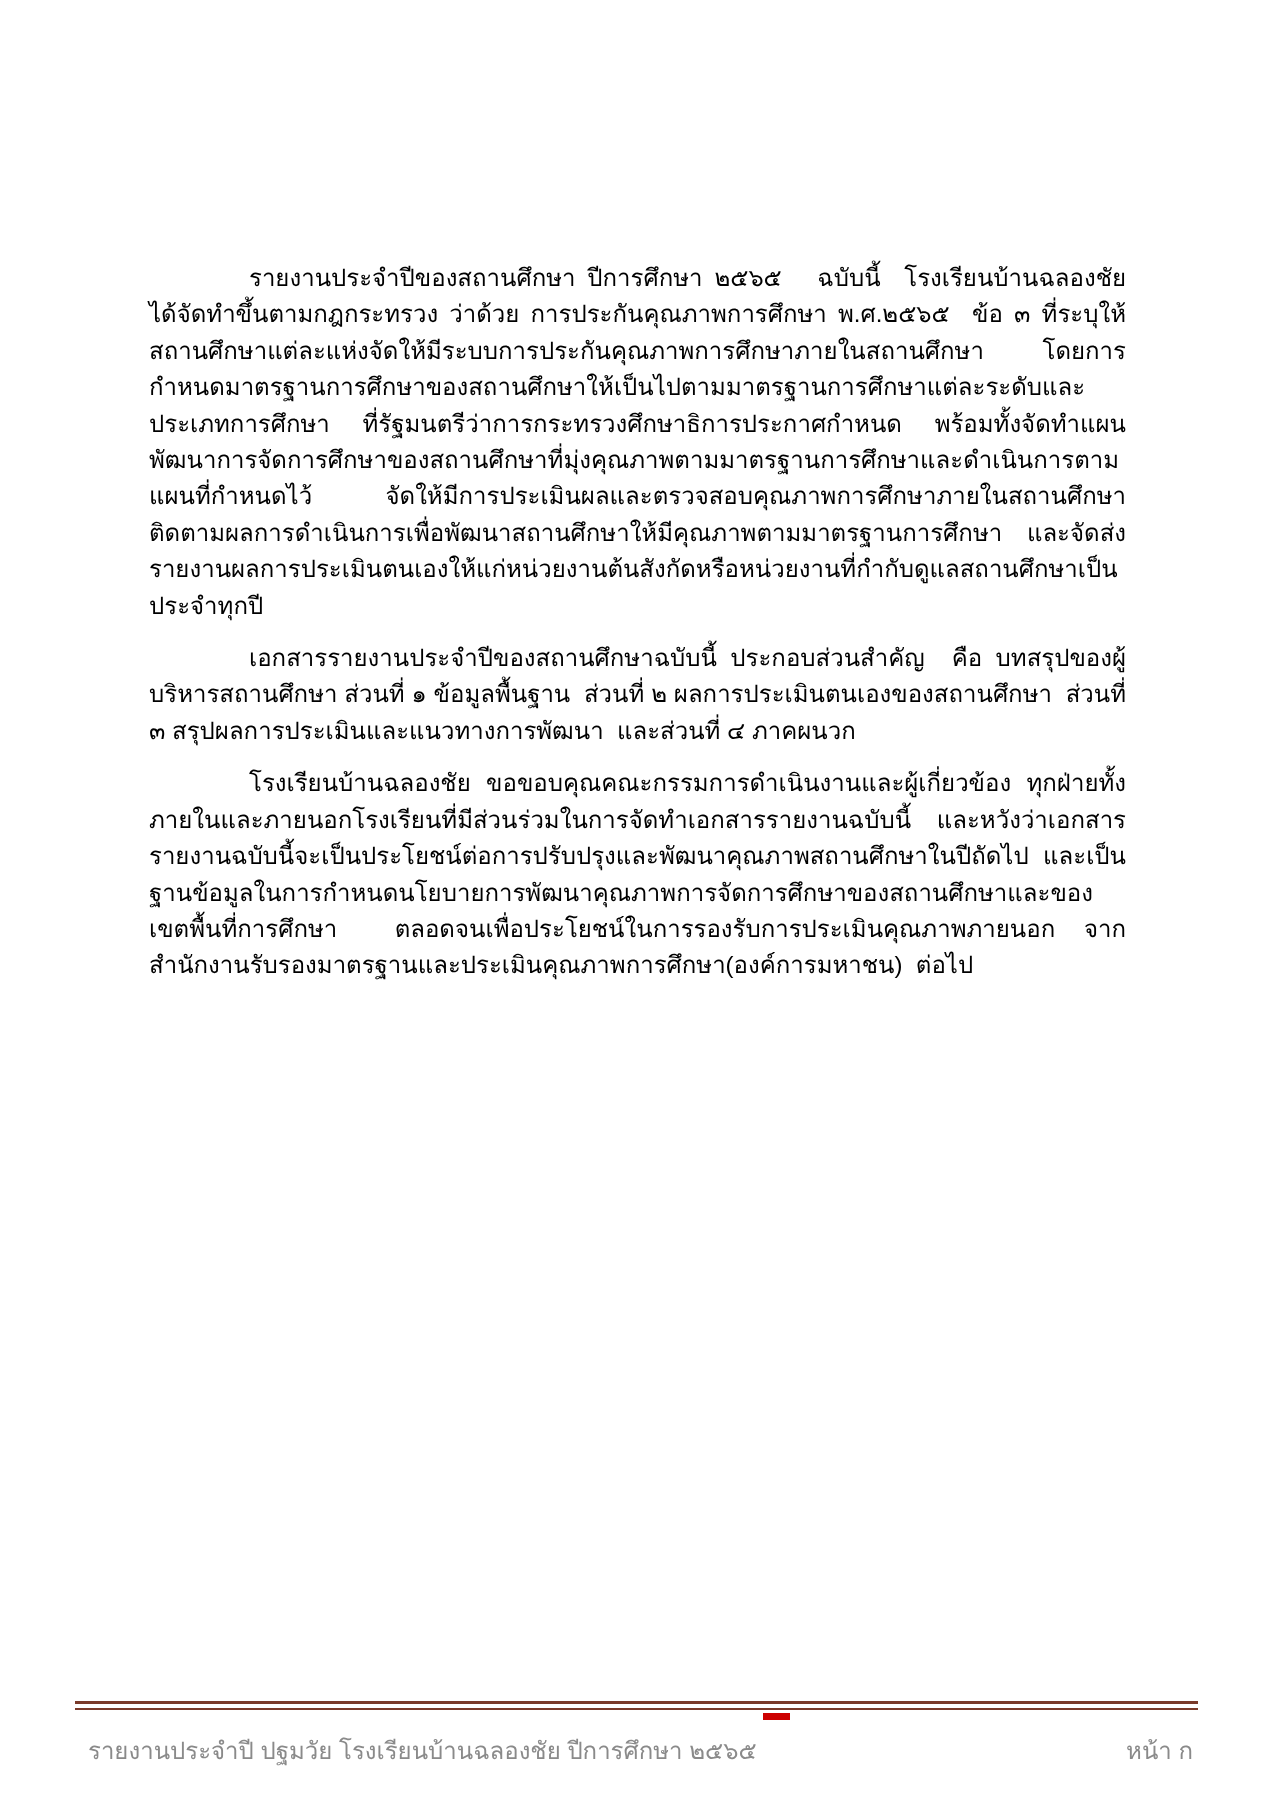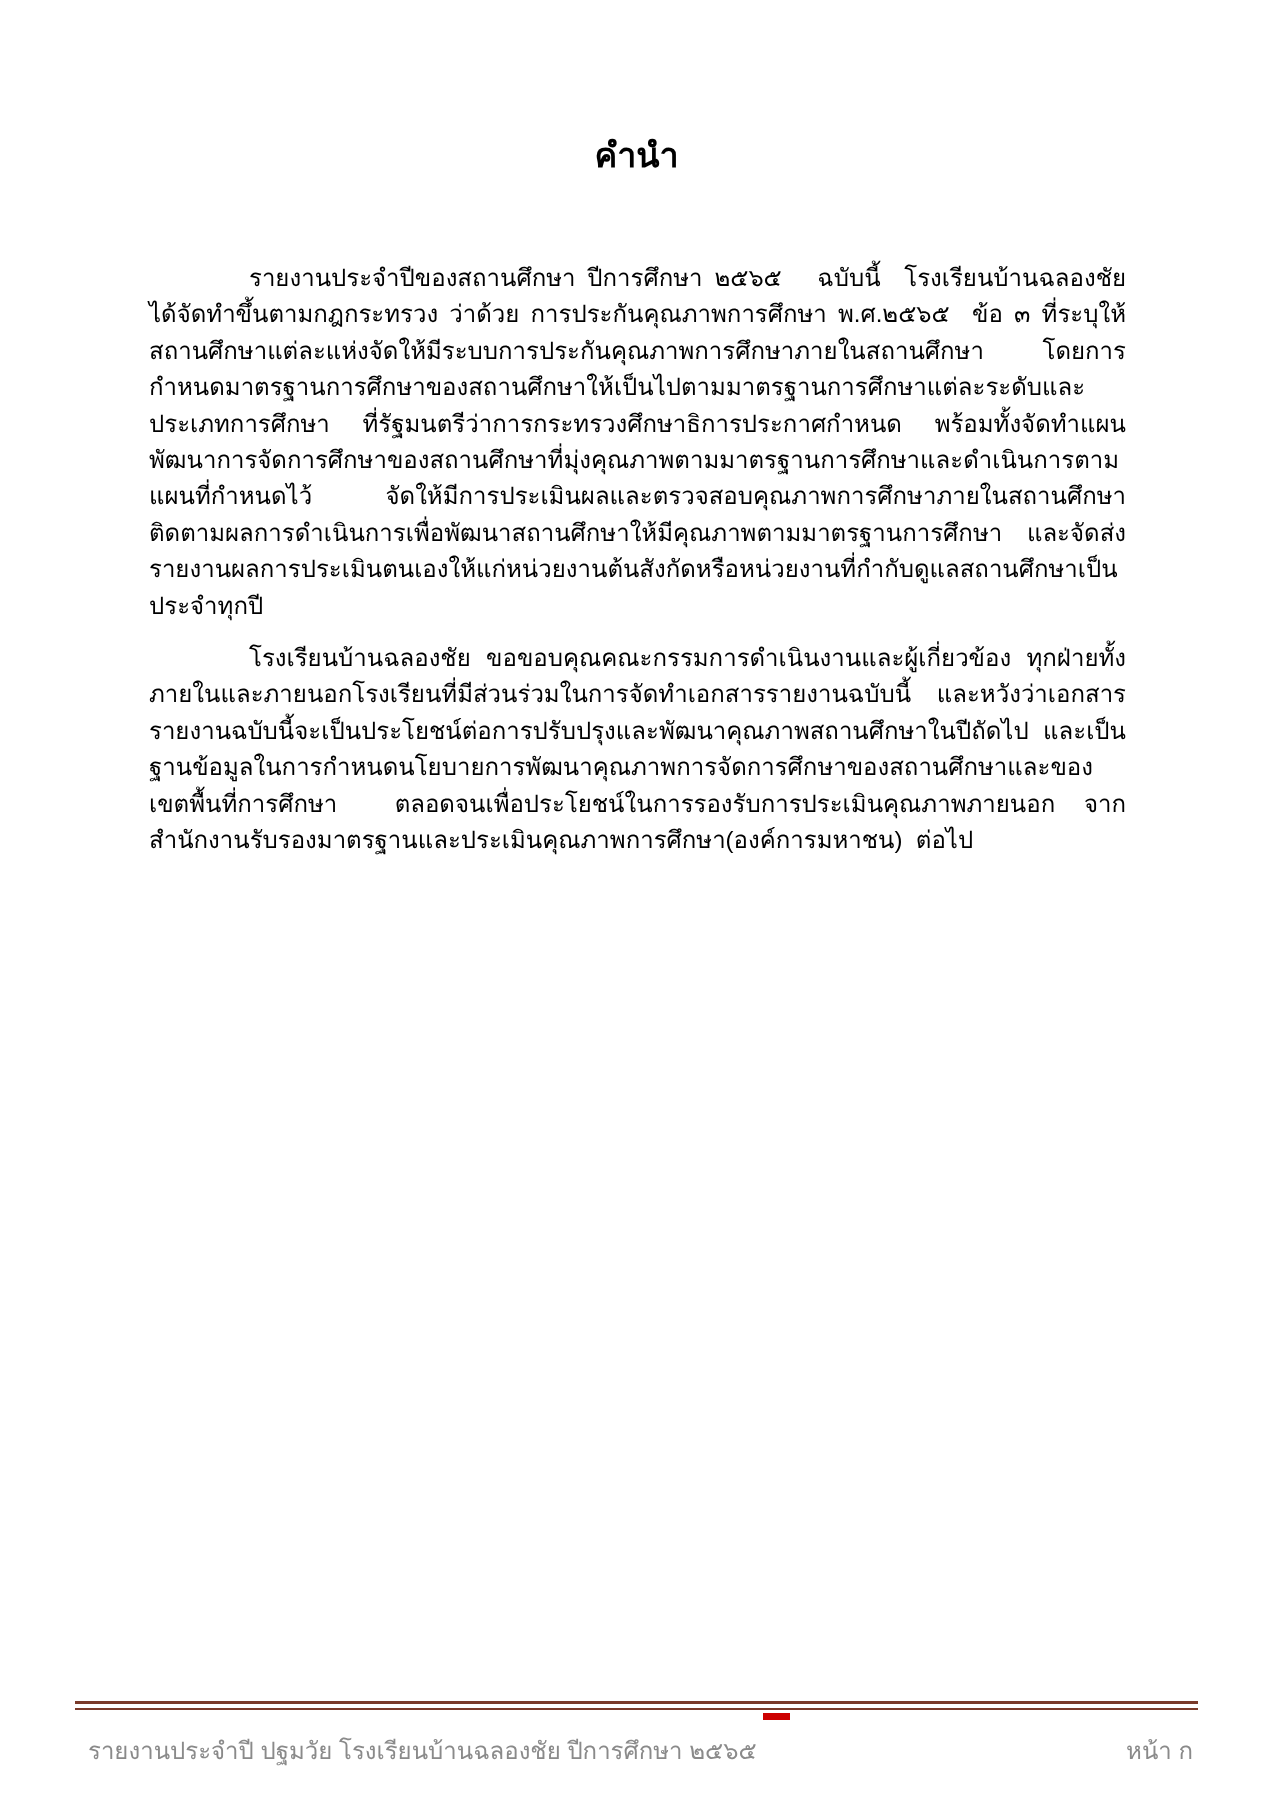--- a/index.html
+++ b/index.html
@@ -90,24 +90,24 @@
     font-size: 24px;
     line-height: 36px;
     color: #8a8a8a;
   }
 </style>
 </head>
 <body>
 
 <div class="page">
 
-  <h1 class="doc-title">คำนำ</h1>
 
   <div class="doc-body">
     <p>รายงานประจำปีของสถานศึกษา ปีการศึกษา ๒๕๖๕   ฉบับนี้  โรงเรียนบ้านฉลองชัย  ได้จัดทำขึ้นตามกฎกระทรวง ว่าด้วย การประกันคุณภาพการศึกษา พ.ศ.๒๕๖๕  ข้อ ๓ ที่ระบุให้สถานศึกษาแต่ละแห่งจัดให้มีระบบการประกันคุณภาพการศึกษาภายในสถานศึกษา  โดยการกำหนดมาตรฐานการศึกษาของสถานศึกษาให้เป็นไปตามมาตรฐานการศึกษาแต่ละระดับและประเภทการศึกษา  ที่รัฐมนตรีว่าการกระทรวงศึกษาธิการประกาศกำหนด  พร้อมทั้งจัดทำแผนพัฒนาการจัดการศึกษาของสถานศึกษาที่มุ่งคุณภาพตามมาตรฐานการศึกษาและดำเนินการตามแผนที่กำหนดไว้  จัดให้มีการประเมินผลและตรวจสอบคุณภาพการศึกษาภายในสถานศึกษา ติดตามผลการดำเนินการเพื่อพัฒนาสถานศึกษาให้มีคุณภาพตามมาตรฐานการศึกษา  และจัดส่งรายงานผลการประเมินตนเองให้แก่หน่วยงานต้นสังกัดหรือหน่วยงานที่กำกับดูแลสถานศึกษาเป็นประจำทุกปี</p>
+    <p>เอกสารรายงานประจำปีของสถานศึกษาฉบับนี้ ประกอบส่วนสำคัญ  คือ บทสรุปของผู้บริหารสถานศึกษา ส่วนที่ ๑ ข้อมูลพื้นฐาน  ส่วนที่ ๒ ผลการประเมินตนเองของสถานศึกษา  ส่วนที่ ๓ สรุปผลการประเมินและแนวทางการพัฒนา  และส่วนที่ ๔ ภาคผนวก</p>
     <p>โรงเรียนบ้านฉลองชัย ขอขอบคุณคณะกรรมการดำเนินงานและผู้เกี่ยวข้อง ทุกฝ่ายทั้งภายในและภายนอกโรงเรียนที่มีส่วนร่วมในการจัดทำเอกสารรายงานฉบับนี้ และหวังว่าเอกสารรายงานฉบับนี้จะเป็นประโยชน์ต่อการปรับปรุงและพัฒนาคุณภาพสถานศึกษาในปีถัดไป และเป็นฐานข้อมูลในการกำหนดนโยบายการพัฒนาคุณภาพการจัดการศึกษาของสถานศึกษาและของเขตพื้นที่การศึกษา  ตลอดจนเพื่อประโยชน์ในการรองรับการประเมินคุณภาพภายนอก จากสำนักงานรับรองมาตรฐานและประเมินคุณภาพการศึกษา(องค์การมหาชน)  ต่อไป</p>
   </div>
 
 
   <div class="footer-divider">
     <div class="line-top"></div>
     <div class="line-gap"></div>
     <div class="line-bottom"></div>
     <div class="red-accent"></div>
   </div>

